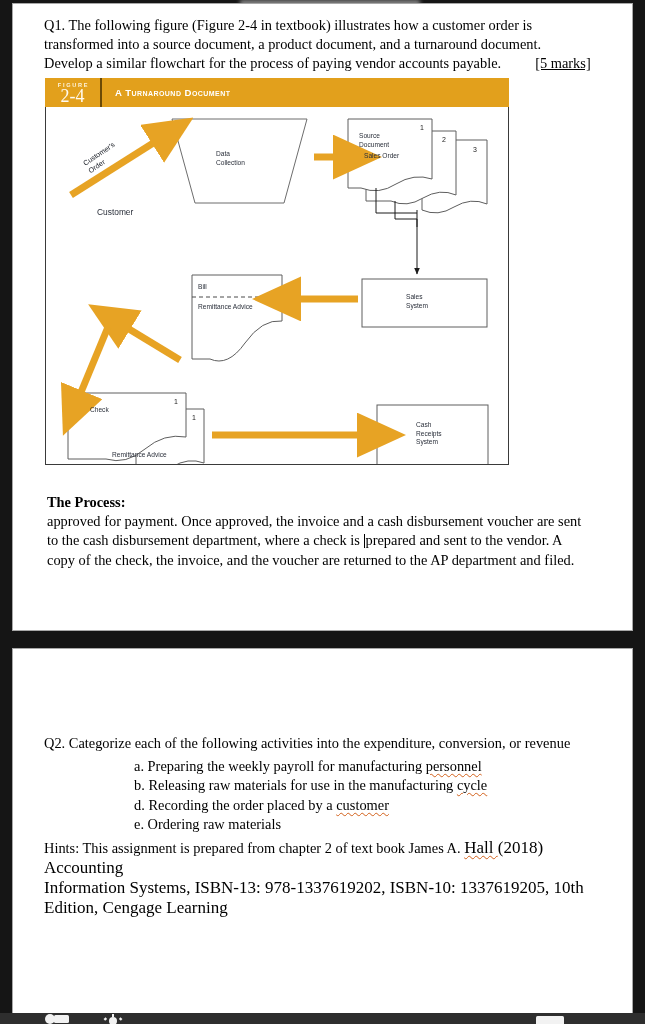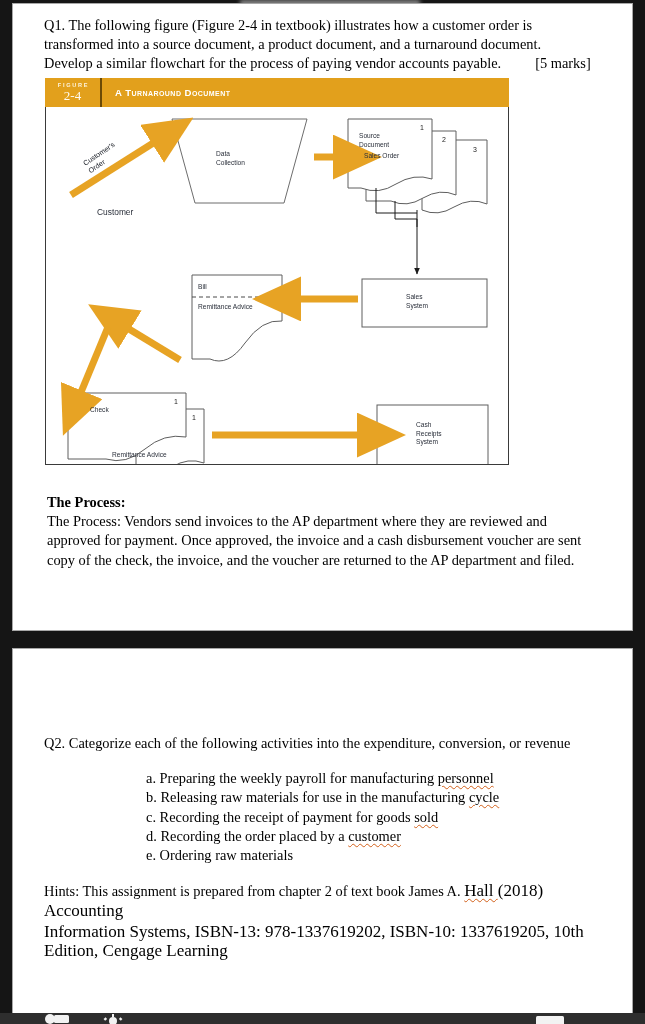--- a/index.html
+++ b/index.html
@@ -31,39 +31,39 @@
   .ptext {
     font-family: "Liberation Serif", serif;
     font-size: 14.4px;
     line-height: 19.2px;
     color: #000;
   }
 
   
   .q1-block { position: absolute; left: 31px; top: 12px; width: 570px; }
   .q1-line { white-space: pre; }
-  .marks { display:inline-block; }
+  .marks { display:inline-block;text-decoration:underline; }
 
   
   .figure { position: absolute; left: 32px; top: 74px; width: 464px; }
   .fig-head {
     height: 29px; background: #e2a01c; position: relative; display: flex; align-items: stretch;
   }
   .fig-num-cell {
     width: 55px; position: relative; border-right: 2px solid #6b4a05;
     display:flex; flex-direction:column; justify-content:center; align-items:center;
   }
   .fig-word {
     font-family: "Liberation Sans", sans-serif;
     font-size: 5.6px; letter-spacing: 1.7px; font-weight: 700;
     color: #fdf3dc; line-height: 7px; padding-left: 2px;
   }
   .fig-num {
     font-family: "Liberation Serif", serif;
-    font-size: 13px; color: #fffaf0; line-height: 14px; font-weight: 400;
+    font-size: 18px; color: #fffaf0; line-height: 14px; font-weight: 400;
   }
   .fig-title {
     flex: 1; display:flex; align-items:center; padding-left: 13px;
     font-family: "Liberation Sans", sans-serif;
     font-weight: 700; font-size: 9.6px; color: #ffffff;
     font-variant: small-caps; letter-spacing: .45px;
   }
   .fig-body {
     position: relative; height: 358px; background:#fff;
     border: 1px solid #3a3a3a; border-top: none;
@@ -91,21 +91,21 @@
   
   .proc { position: absolute; left: 34px; top: 489px; width: 575px; }
   .proc b { font-weight: 700; }
   .caret {
     display:inline-block; width:1px; height:14px; background:#000;
     vertical-align:-3px; margin:0 .5px;
   }
 
   
   .q2-block { position: absolute; left: 31px; top: 85px; width: 572px; }
-  .q2-list { margin: 16px; padding: 0 0 0 86px; }
+  .q2-list { margin: 4px; padding: 0 0 0 86px; }
   .q2-item { white-space: nowrap; }
   .hints { margin-top: 1px; }
   .small { font-size: 17px; }
 
   
   .sq {
     text-decoration: underline;
     text-decoration-color: #d2601a;
     text-decoration-style: wavy;
     text-decoration-thickness: 1px;
@@ -219,35 +219,34 @@
         <div class="dlabel" style="left:66px; top:344px;">Remittance Advice</div>
 
         <div class="dlabel" style="left:370px; top:314px;">Cash
 Receipts
 System</div>
       </div>
     </div>
 
     <div class="proc ptext">
       <div><b>The Process:</b></div>
-      <div>The Process: Vendors send invoices to the AP department where they are reviewed and</div>
       <div>approved for payment. Once approved, the invoice and a cash disbursement voucher are sent</div>
+      <div><span>to the cash disbursement department, where a check is </span><span class="caret"></span><span>prepared and sent to the vendor. A</span></div>
       <div>copy of the check, the invoice, and the voucher are returned to the AP department and filed.</div>
     </div>
 
   </div>
 
   <div class="page" id="page2">
     <div class="q2-block ptext">
       <div>Q2. Categorize each of the following activities into the expenditure, conversion, or revenue</div>
 
       <div class="q2-list">
         <div class="q2-item"><span>a. Preparing the weekly payroll for manufacturing </span><span class="sq">personnel</span><span></span></div>
         <div class="q2-item"><span>b. Releasing raw materials for use in the manufacturing </span><span class="sq">cycle</span><span></span></div>
-        <div class="q2-item"><span>c. Recording the receipt of payment for goods </span><span class="sq">sold</span><span></span></div>
         <div class="q2-item"><span>d. Recording the order placed by a </span><span class="sq">customer</span><span></span></div>
         <div class="q2-item"><span>e. Ordering raw materials</span><span class="sq"></span><span></span></div>
       </div>
 
       <div class="hints"><span>Hints: This assignment is prepared from chapter 2 of text book James A. </span><span class="small sq">Hall </span><span class="small">(2018) Accounting</span></div>
       <div class="small">Information Systems, ISBN-13: 978-1337619202,  ISBN-10: 1337619205, 10th Edition, Cengage Learning</div>
     </div>
   </div>
 
   <div class="toolbar">

